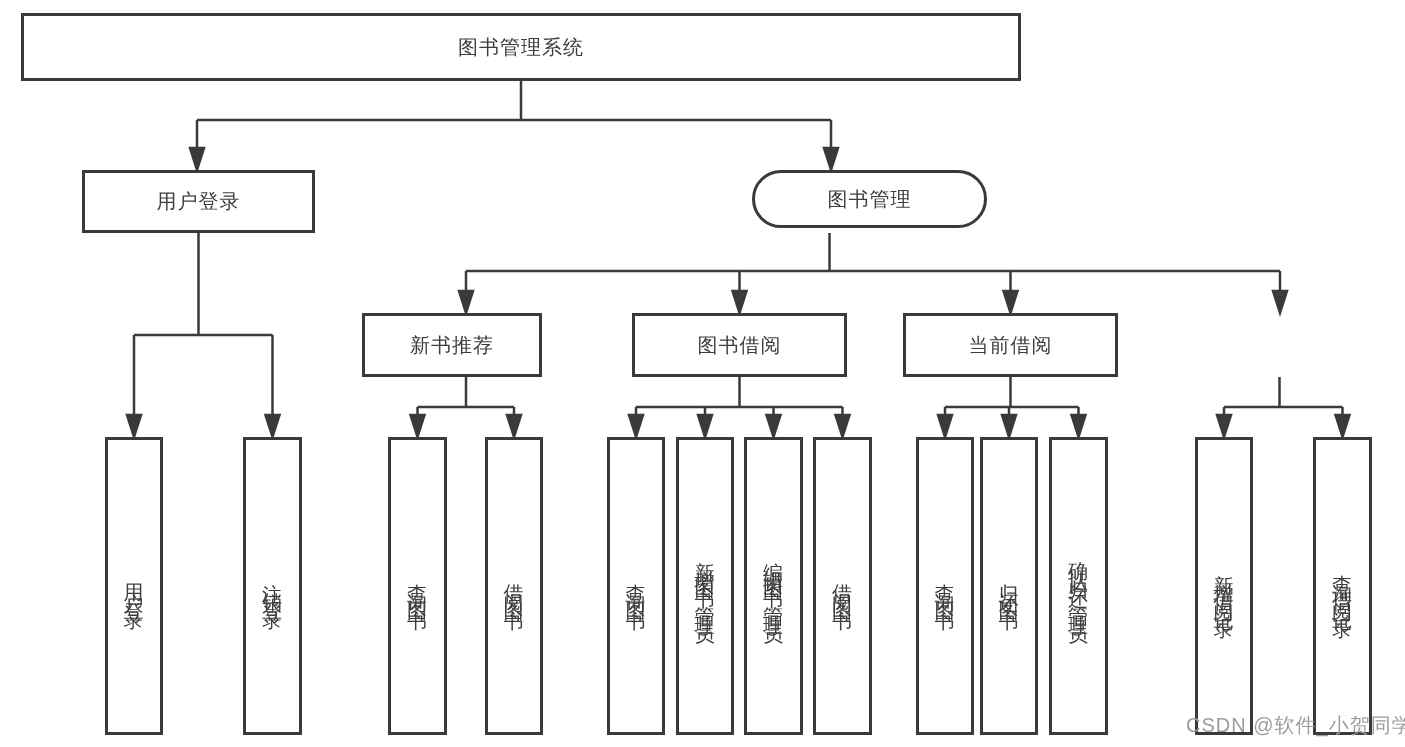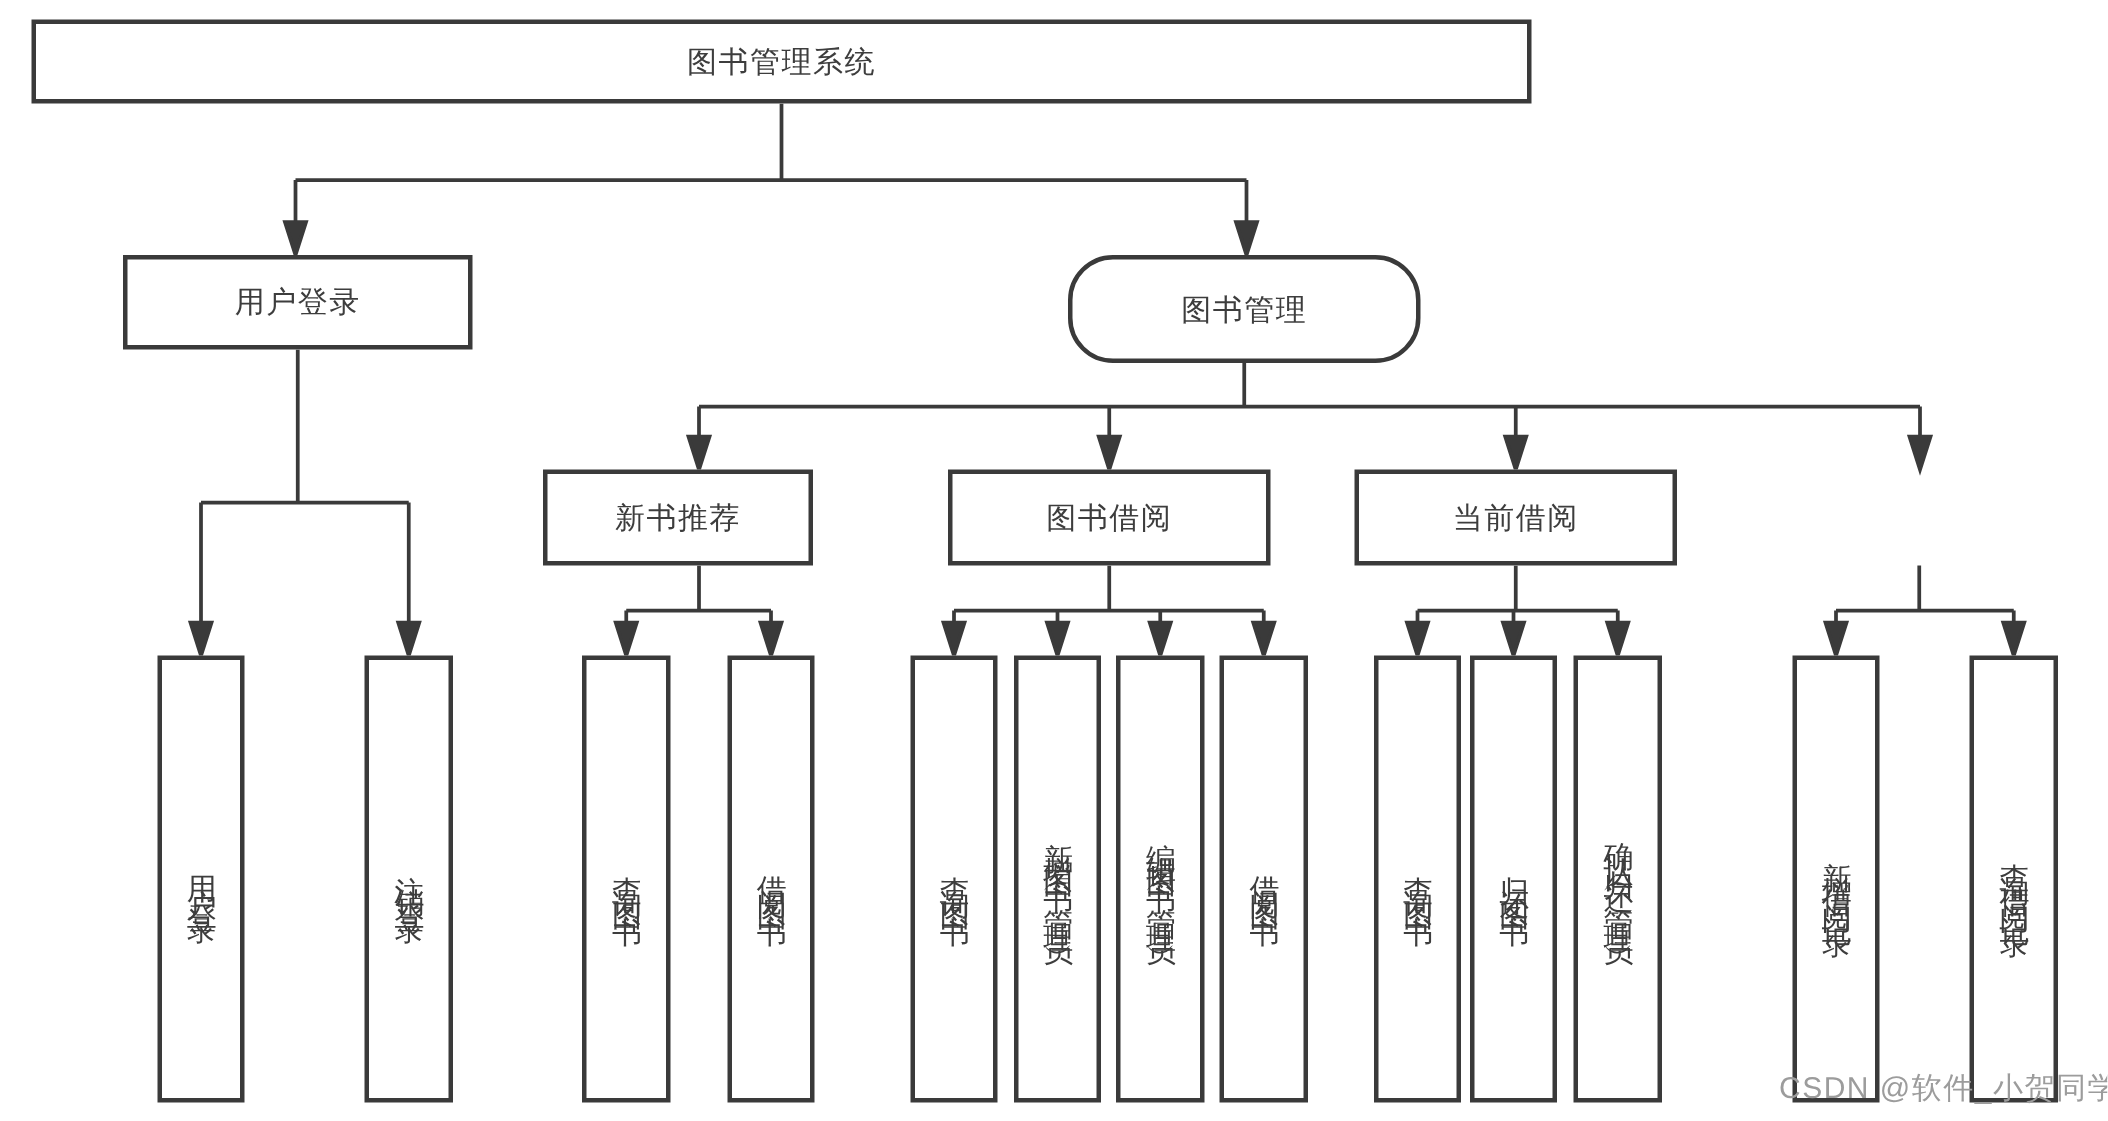--- a/index.html
+++ b/index.html
@@ -140,24 +140,24 @@
         <line x1="1279.5" y1="377" x2="1279.5" y2="407"></line>
         <line x1="1224" y1="407" x2="1342.5" y2="407"></line>
         <line x1="1224" y1="407" x2="1224" y2="419"></line>
         <polygon points="1217,415 1231,415 1224,437"></polygon>
         <line x1="1342.5" y1="407" x2="1342.5" y2="419"></line>
         <polygon points="1335.5,415 1349.5,415 1342.5,437"></polygon>
       </g>
     </g>
   </svg>
 
-  <div class="box" style="left:21px; top:13px; width:1000px; height:56px;">图书管理系统</div>
+  <div class="box" style="left:21px; top:13px; width:1000px; height:68px;">图书管理系统</div>
 
   <div class="box" style="left:82px; top:170px; width:233px; height:63px;">用户登录</div>
-  <div class="box" style="left:712px; top:170px; width:235px; height:72px;border-radius:30px;">图书管理</div>
+  <div class="box" style="left:752px; top:170px; width:235px; height:58px;border-radius:30px;">图书管理</div>
 
   <div class="box" style="left:362px; top:313px; width:180px; height:64px;">新书推荐</div>
   <div class="box" style="left:632px; top:313px; width:215px; height:64px;">图书借阅</div>
   <div class="box" style="left:903px; top:313px; width:215px; height:64px;text-align:right;">当前借阅</div>
 
   <div class="vbox" style="left:105px; width:58px;">
     <span class="vtext">用户登录</span>
   </div>
   <div class="vbox" style="left:243px; width:59px;">
     <span class="vtext">注销登录</span>

